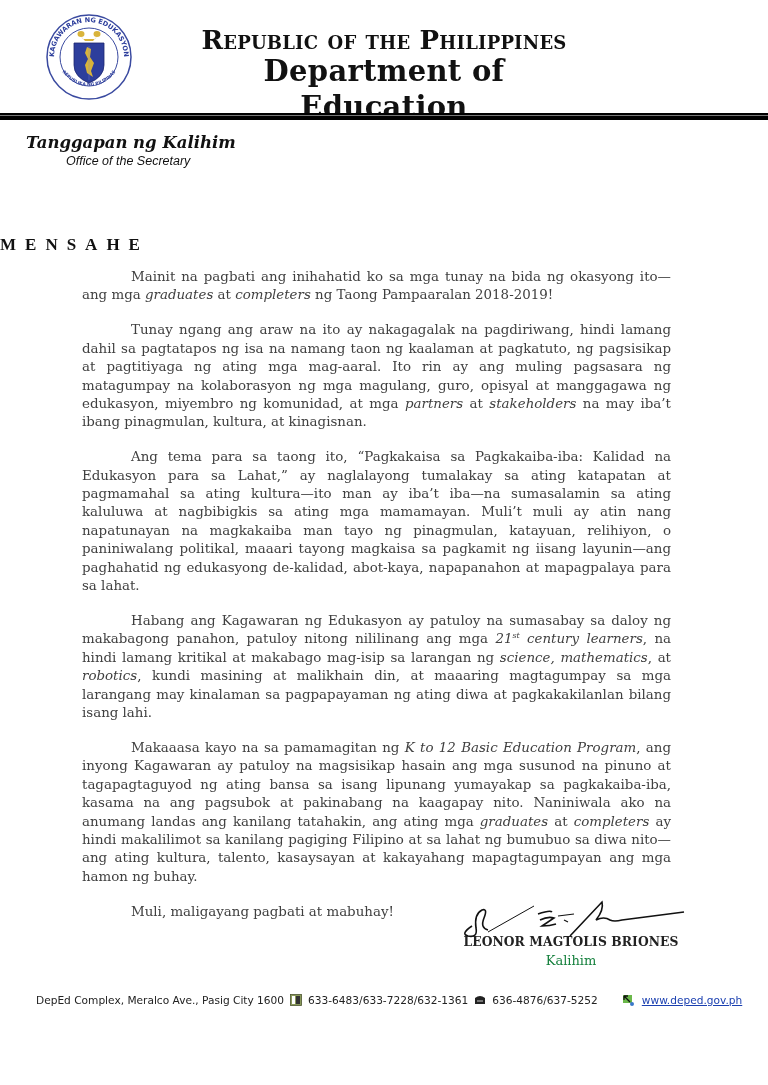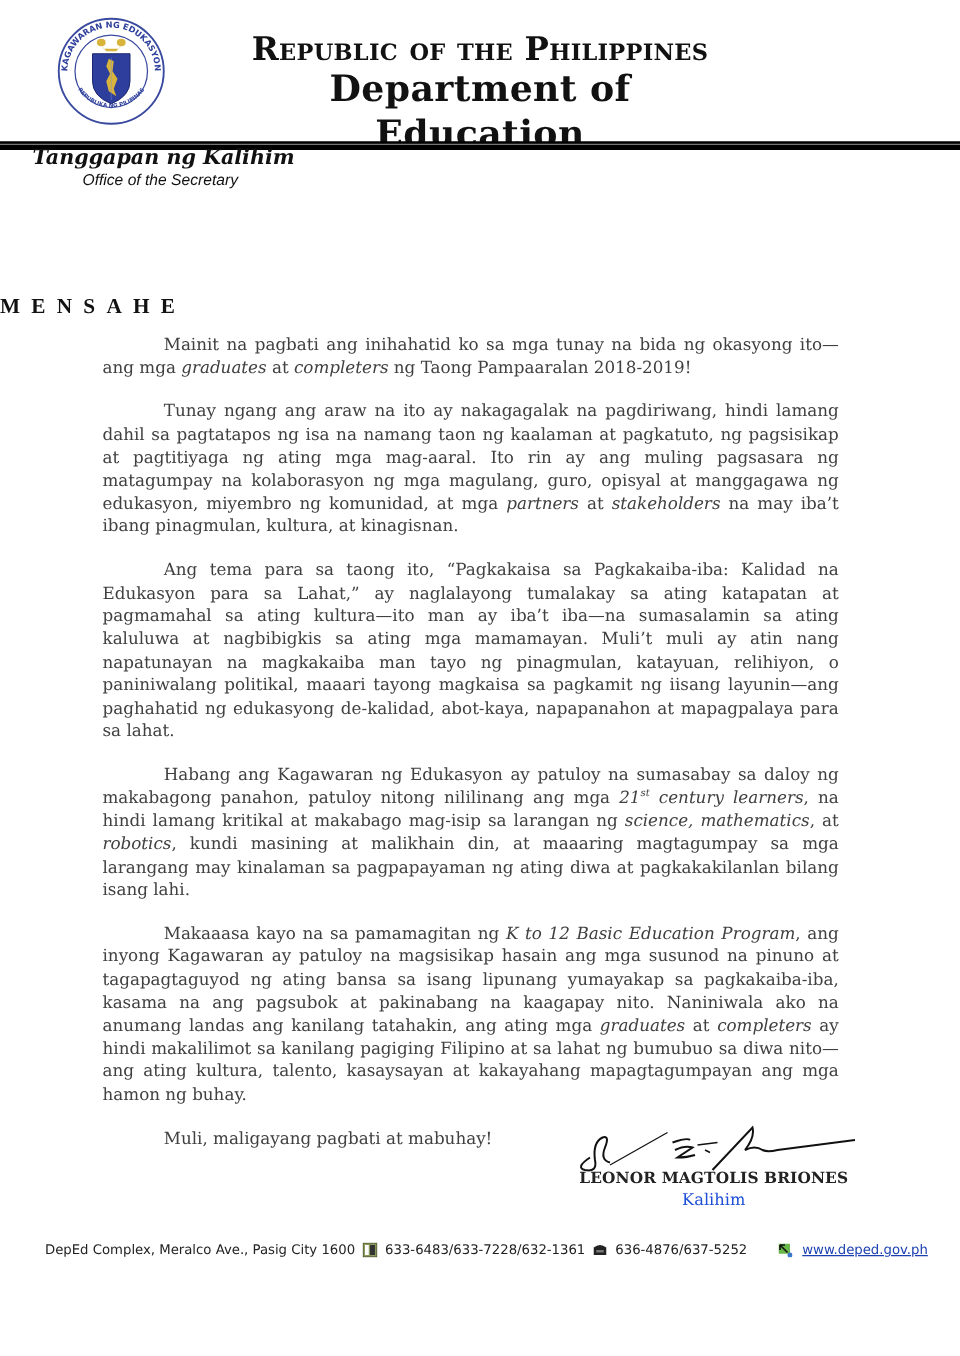--- a/index.html
+++ b/index.html
@@ -7,38 +7,38 @@
   .page { position:absolute; left:0; top:0; width:768px; height:1085px; background:#fff; }
 
   
   .seal { position:absolute; left:37px; top:13px; width:104px; height:88px; }
   .masthead { position:absolute; left:200px; top:27px; width:368px; text-align:center; font-family:"DejaVu Serif", serif; color:#111; }
   .masthead .line1 { font-size:26px; font-weight:bold; letter-spacing:0.2px; line-height:26px; font-variant:small-caps; }
   .masthead .line2 { font-size:29px; font-weight:bold; line-height:36px; letter-spacing:0.3px; }
   .rule { position:absolute; left:0; top:113px; width:768px; height:7px; background:#000; }
   .rule-hi { position:absolute; left:0; top:115px; width:768px; height:1px; background:#777; }
 
-  .office { position:absolute; left:26px; top:116px; font-family:"DejaVu Serif", serif; }
+  .office { position:absolute; left:26px; top:133px; font-family:"DejaVu Serif", serif; }
   .office .tl { font-size:16.5px; font-weight:bold; font-style:italic; line-height:20px; color:#111; }
   .office .en { font-family:"Liberation Sans", sans-serif; font-size:12.5px; font-style:italic; margin-left:40px; line-height:16px; color:#111; }
 
   
   .title { position:absolute; left:0; width:768px; top:235px; text-align:left; font-family:Liberation Serif, serif; font-weight:bold; font-size:17px; letter-spacing:9px; color:#111; }
 
   
   .body { position:absolute; left:82px; top:268px; width:589px; font-family:"DejaVu Serif", serif; font-size:13.4px; line-height:18.4px; color:#404040; }
   .body p { margin:0 0 16.5px 0; text-indent:49px; text-align:justify; }
   .body p.closing { margin-top:0; }
   .body i { font-style:italic; }
   .body sup { font-size:8px; vertical-align:5px; line-height:0; }
 
   
   .sig { position:absolute; left:454px; top:900px; width:240px; height:40px; }
   .signame { position:absolute; left:456px; top:934px; width:230px; text-align:center; font-family:"DejaVu Serif", serif; font-weight:bold; font-size:12.3px; letter-spacing:0.1px; color:#222; }
-  .sigtitle { position:absolute; left:456px; top:953px; width:230px; text-align:center; font-family:"DejaVu Serif", serif; font-size:13px; color:#1d4ed8; }
+  .sigtitle { position:absolute; left:456px; top:953px; width:230px; text-align:center; font-family:"DejaVu Serif", serif; font-size:13px; color:#15803d; }
 
   
   .footer { position:absolute; left:36px; top:994px; font-family:"DejaVu Sans", sans-serif; font-size:10.6px; color:#222; white-space:nowrap; display:flex; align-items:center; }
   .footer .ico { display:inline-block; width:12px; height:12px; margin:0 6px 0 6px; vertical-align:middle; }
   .footer .link { color:#1a3fb0; text-decoration:underline; margin-left:2px; }
   .gap { display:inline-block; width:18px; }
 </style>
 </head>
 <body>
 

